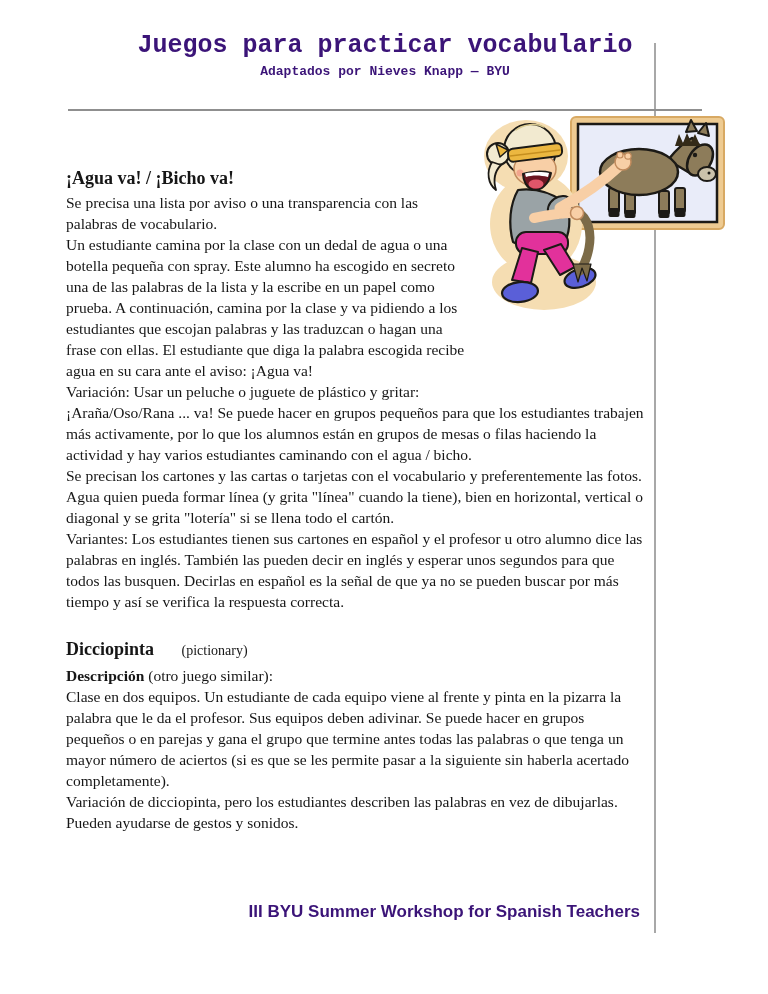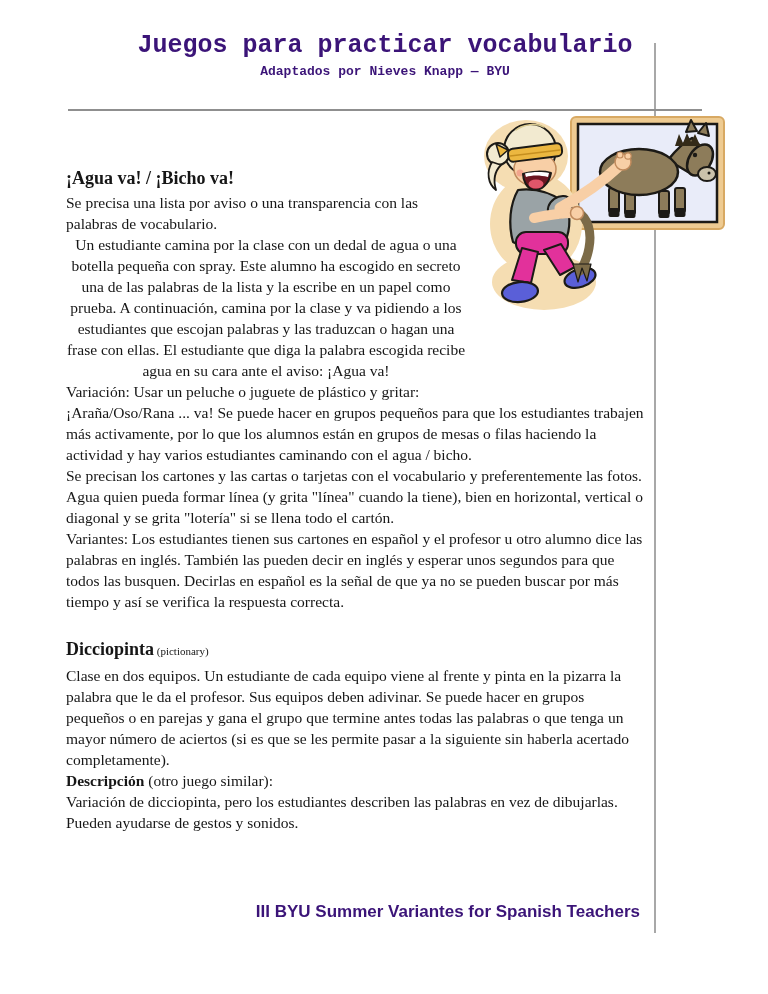--- a/index.html
+++ b/index.html
@@ -24,25 +24,25 @@
   }
   .illustration { position:absolute; left:476px; top:112px; width:255px; height:200px; z-index:3; }
   .text-col {
     position:absolute; left:66px; top:119px; width:578px; z-index:2;
     font-size:15.5px; line-height:21px;margin-top:48px;
   }
   .text-col h2 { font-size:18px; line-height:22px; font-weight:bold; margin:0 0 3px 0; }
   .text-col p  { margin:0; }
   .spacer { float:right; width:178px; height:232px; }
   .mb17 { margin-bottom:17px; }
-  .mb12 { margin-bottom:12px;text-align:center; }
+  .mb12 { margin-bottom:12px; }
   .mb13 { margin-bottom:13px; }
   h2.h-bingo  { margin:34px 0 3px 0; }
   h2.h-diccio { margin:26px 0 3px 0; }
-  .heading-note { font-weight:normal; font-size:11px; }
+  .heading-note { font-weight:normal; font-size:14px;padding-left:24px; }
   .ul { }
   .b  { font-weight:bold; }
   .footer {
     position:absolute; left:0; top:902px; width:640px; text-align:right;
     font-family:"Liberation Sans", sans-serif; font-weight:bold; font-size:17px;
     color:var(--accent, #3b1478); z-index:2;
   }
 </style>
 </head>
 <body>
@@ -129,18 +129,18 @@
 
   <h2>¡Agua va! / ¡Bicho va!</h2>
   <p class="mb17">Se precisa una lista por aviso o una transparencia con las palabras de vocabulario.</p>
   <p class="mb12">Un estudiante camina por la clase con un dedal de agua o una botella pequeña con spray.  Este alumno ha escogido en secreto una de las palabras de la lista  y la escribe en un papel como prueba. A continuación, camina por la clase y va pidiendo a los estudiantes que escojan palabras y las traduzcan o hagan una frase con ellas. El estudiante que diga la palabra escogida recibe agua en su cara ante el aviso:  ¡Agua va!</p>
   <p><span class="ul">Variación</span><span>: Usar un peluche o juguete de plástico y gritar: ¡Araña/Oso/Rana ... va! Se puede hacer en grupos pequeños para que los estudiantes trabajen más activamente, por lo que los alumnos están en grupos de mesas o filas haciendo la actividad y hay varios estudiantes caminando con el agua / bicho.</span></p>
 
   <p class="mb13">Se precisan los cartones y las cartas o tarjetas con el vocabulario y preferentemente las fotos. Agua quien pueda formar línea (y grita "línea" cuando la tiene), bien en horizontal, vertical o diagonal y se grita "lotería" si se llena todo el cartón.</p>
   <p><span class="ul">Variantes</span><span>: Los estudiantes tienen sus cartones en español y el profesor u otro alumno dice las palabras en inglés. También las pueden decir en inglés y esperar unos segundos para que todos las busquen. Decirlas en español es la señal de que ya no se pueden buscar por más tiempo y así se verifica la respuesta correcta.</span></p>
 
   <h2 class="h-diccio"><span>Dicciopinta</span><span class="heading-note"> (pictionary)</span></h2>
+  <p><span class="b">Descripción</span><span> (otro juego similar):</span></p>
   <p>Clase en dos equipos. Un estudiante de cada equipo viene al frente y pinta en la pizarra la palabra que le da el profesor. Sus equipos deben adivinar. Se puede hacer en grupos pequeños o en parejas y gana el grupo que termine antes todas las palabras o que tenga un mayor número de aciertos (si es que se les permite pasar a la siguiente sin haberla acertado completamente).</p>
-  <p><span class="b">Descripción</span><span> (otro juego similar):</span></p>
   <p>Variación de dicciopinta, pero los estudiantes describen las palabras en vez de dibujarlas. Pueden ayudarse de gestos y sonidos.</p>
 </div>
 
-<div class="footer">III BYU Summer Variantes for Spanish Teachers</div>
+<div class="footer">III BYU Summer Workshop for Spanish Teachers</div>
 
 </body></html>

